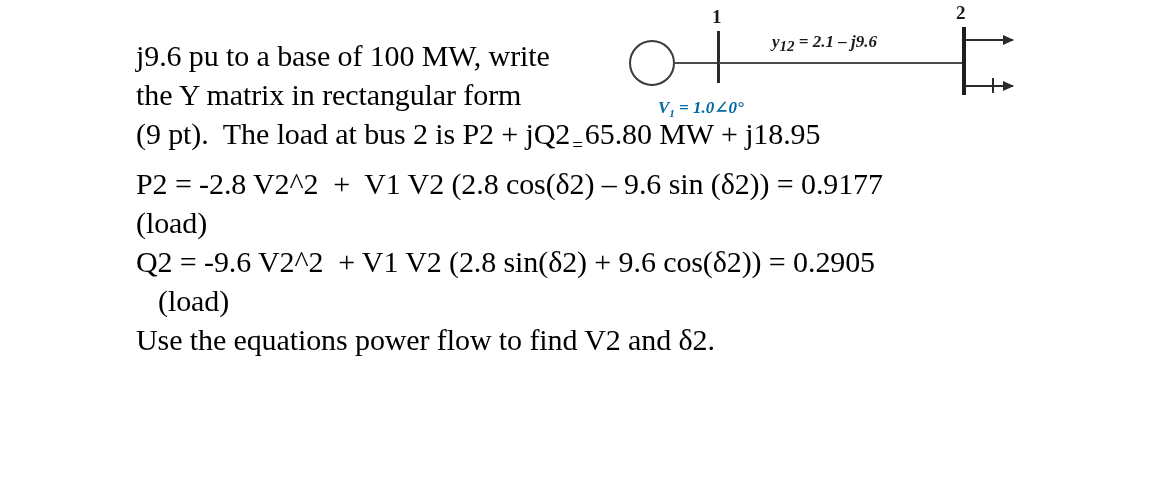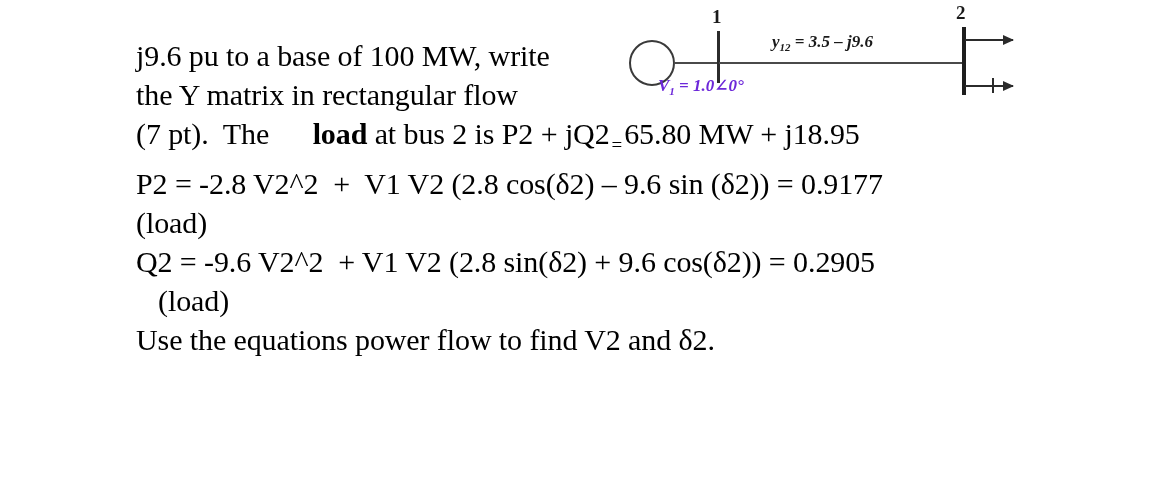--- a/index.html
+++ b/index.html
@@ -29,22 +29,21 @@
     font-size: 30px;
     line-height: 39px;
     color: #000000;
     white-space: pre;
     letter-spacing: -0.1px;
   }
   .tline.indent {
     padding-left: 22px;
   }
   .bold {
-    font-weight: bold;
-    margin-left: 36px;
+    font-weight: normal;
   }
   
   .eq-low {
     display: inline-block;
     font-size: 19px;
     vertical-align: -7px;
     padding: 0 2px;
   }
 
   
@@ -87,26 +86,26 @@
     left: 112px;
     top: 6px;
     font-size: 19px;
     font-weight: bold;
     font-family: "Liberation Serif", "DejaVu Serif", serif;
     color: #1a1a1a;
   }
   #diagram .v1-label {
     position: absolute;
     left: 58px;
-    top: 75px;
+    top: 97px;
     font-size: 17px;
     font-weight: bold;
     font-style: italic;
     font-family: "Liberation Serif", "DejaVu Serif", serif;
-    color: #6d28d9;
+    color: #0369a1;
     white-space: nowrap;
   }
   #diagram .v1-label sub {
     font-size: 11px;
     font-style: italic;
   }
   #diagram .tl-line {
     position: absolute;
     left: 119px;
     top: 62px;
@@ -119,21 +118,21 @@
     left: 172px;
     top: 32px;
     font-size: 17px;
     font-weight: bold;
     font-style: italic;
     font-family: "Liberation Serif", "DejaVu Serif", serif;
     color: #1a1a1a;
     white-space: nowrap;
   }
   #diagram .y12-label sub {
-    font-size: 11px;
+    font-size: 15px;
     font-style: italic;
   }
   #diagram .bus2-bar {
     position: absolute;
     left: 362px;
     top: 27px;
     width: 4px;
     height: 68px;
     background: #1e1e1e;
   }
@@ -182,23 +181,23 @@
   }
 </style>
 </head>
 <body>
 
 <div id="page">
 
   <div id="text-block">
 
     <div class="tline">j9.6 pu to a base of 100 MW, write</div>
-    <div class="tline">the Y matrix in rectangular flow</div>
-
-    <div class="tline"><span>(7 pt).  The </span><span class="bold">load</span><span> at bus 2 is P2 + jQ2</span><span class="eq-low">=</span><span>65.80 MW + j18.95</span></div>
+    <div class="tline">the Y matrix in rectangular form</div>
+
+    <div class="tline"><span>(9 pt).  The </span><span class="bold">load</span><span> at bus 2 is P2 + jQ2</span><span class="eq-low">=</span><span>65.80 MW + j18.95</span></div>
 
     <div class="tline">P2 = -2.8 V2^2  +  V1 V2 (2.8 cos(δ2) – 9.6 sin (δ2)) = 0.9177</div>
     <div class="tline">(load)</div>
     <div class="tline">Q2 = -9.6 V2^2  + V1 V2 (2.8 sin(δ2) + 9.6 cos(δ2)) = 0.2905</div>
     <div class="tline indent">(load)</div>
     <div class="tline">Use the equations power flow to find V2 and δ2.</div>
 
   </div>
 
   <div id="diagram">
@@ -206,21 +205,21 @@
     <div class="gen-circle"></div>
     <div class="gen-lead"></div>
 
     <div class="bus1-bar"></div>
     <div class="bus1-label">1</div>
 
     <div class="v1-label"><span>V</span><sub>1</sub><span> = 1.0∠0°</span></div>
 
     <div class="tl-line"></div>
 
-    <div class="y12-label"><span>y</span><sub>12</sub><span> = 3.5 – j9.6</span></div>
+    <div class="y12-label"><span>y</span><sub>12</sub><span> = 2.1 – j9.6</span></div>
 
     <div class="bus2-bar"></div>
     <div class="bus2-label">2</div>
 
     <div class="arrow arrow-top"></div>
     <div class="arrow arrow-bot"></div>
     <div class="arrow-tick"></div>
 
   </div>
 

